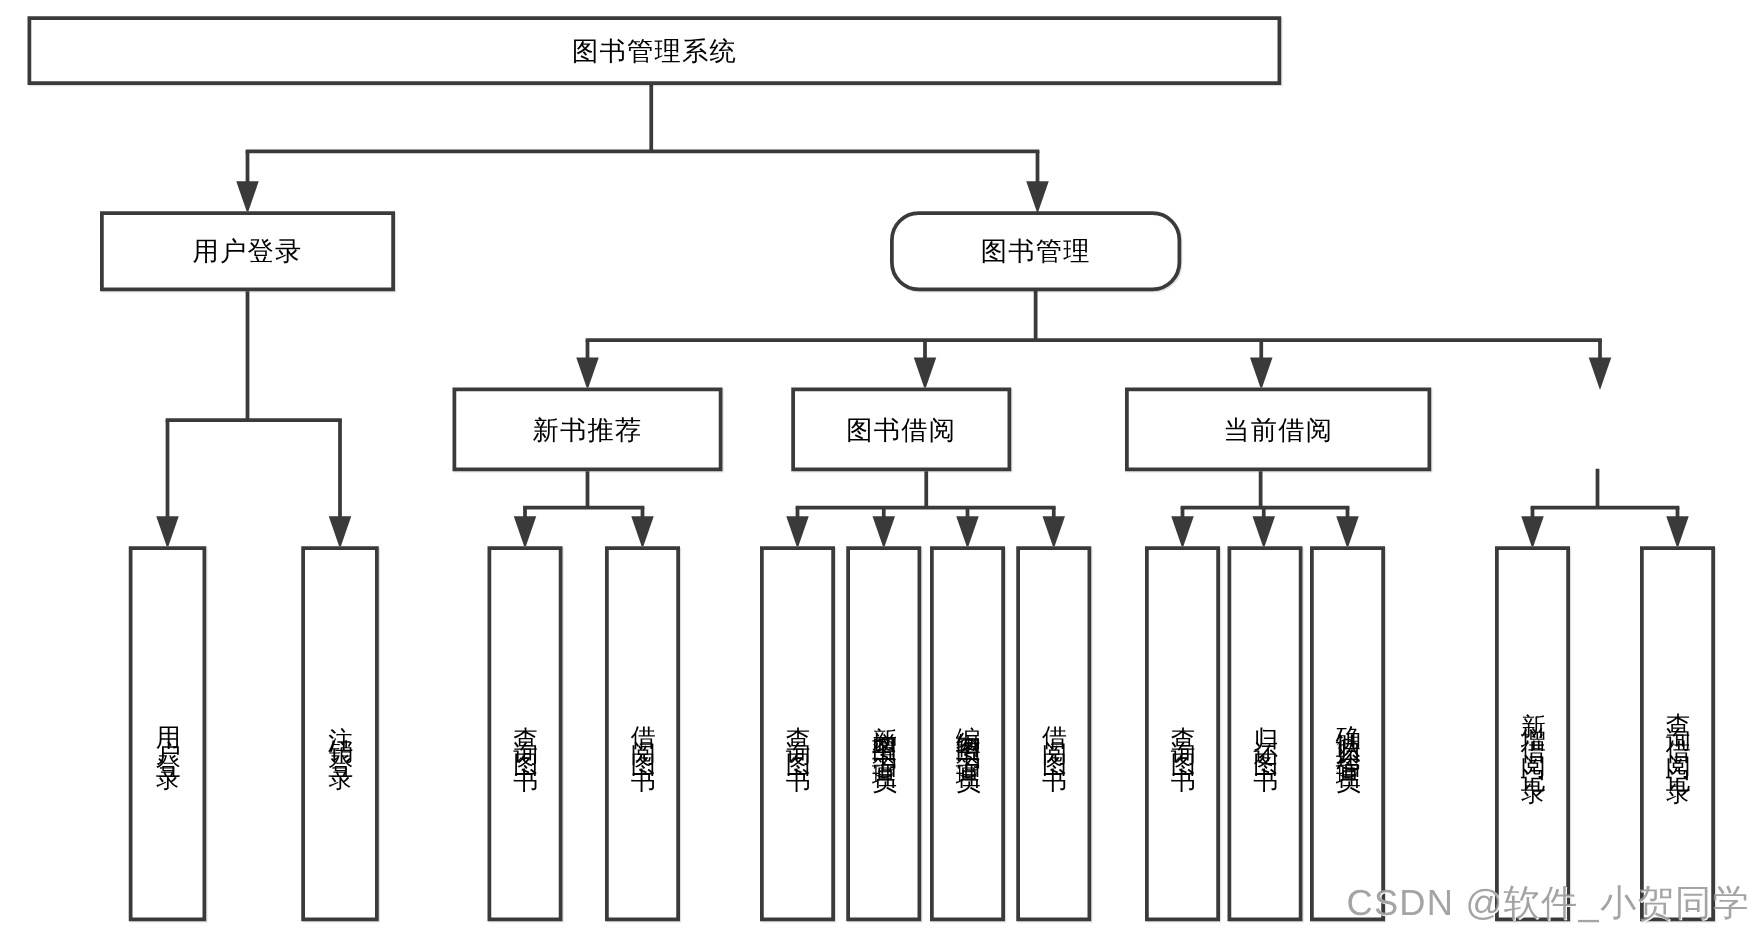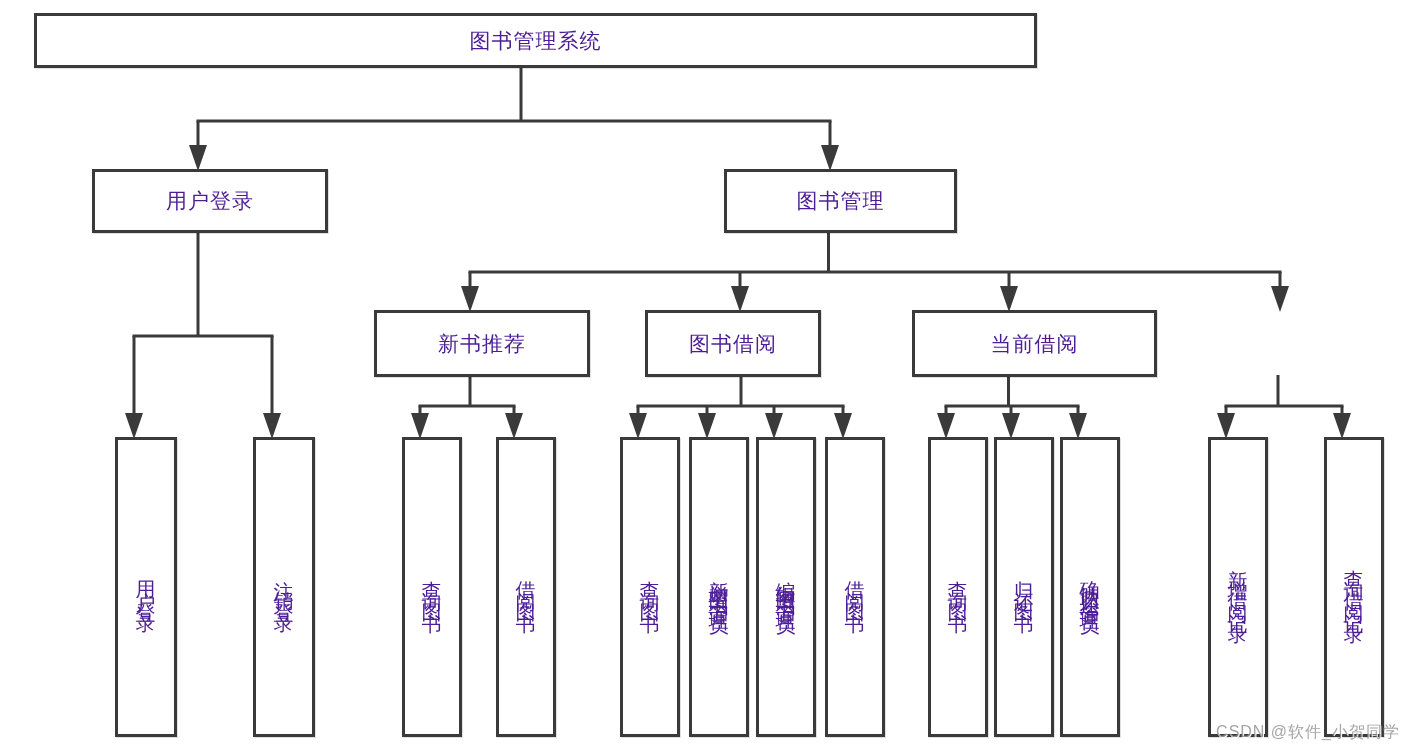--- a/index.html
+++ b/index.html
@@ -24,30 +24,29 @@
   }
   .node {
     position: absolute;
     box-sizing: border-box;
     border: 3px solid #3a3a3a;
     background: #ffffff;
     display: flex;
     align-items: center;
     justify-content: center;
     font-size: 21px;
-    color: #4c1d95;
+    color: #000000;
     letter-spacing: 1px;
     box-shadow: 1px 1px 0 rgba(0,0,0,0.12);
-    margin-left: 12px;
   }
   
   .n-root          { left: 22px;  top: 13px;  width: 1003px; height: 55px; }
   
   .n-user-login    { left: 80px;  top: 169px; width: 236px;  height: 64px; }
-  .n-book-mgmt     { left: 712px; top: 169px; width: 233px;  height: 64px; }
+  .n-book-mgmt     { left: 712px; top: 169px; width: 233px;  height: 64px; border-radius: 23px; }
   
   .n-new-books     { left: 362px;  top: 310px; width: 216px; height: 67px; text-align: right; }
   .n-book-borrow   { left: 633px;  top: 310px; width: 176px; height: 67px; font-family: Liberation Mono, monospace; }
   .n-cur-borrow    { left: 900px;  top: 310px; width: 245px; height: 67px; }
   .n-records       { left: 1173px; top: 310px; width: 210px; height: 67px; }
   
   .leaf { top: 437px; width: 60px; height: 300px; border-width: 3px; }
   .l-user-login  { left: 103px; width: 62px; }
   .l-logout      { left: 241px; width: 62px; }
   .l-nb-query    { left: 390px; }
@@ -67,21 +66,21 @@
     font-size: 20px;
     letter-spacing: 11px;
     line-height: 1;
     white-space: nowrap;
   }
   .vtext.long { letter-spacing: 5px; }
   .watermark {
     position: absolute;
     right: 5px;
     bottom: 4px;
-    font-size: 16px;
+    font-size: 29px;
     color: rgba(148,148,148,0.85);
     text-shadow: 1px 1px 0 rgba(255,255,255,0.95);
     letter-spacing: 1px;
     white-space: nowrap;
   }
 </style>
 </head>
 <body>
 
 <div class="canvas">

